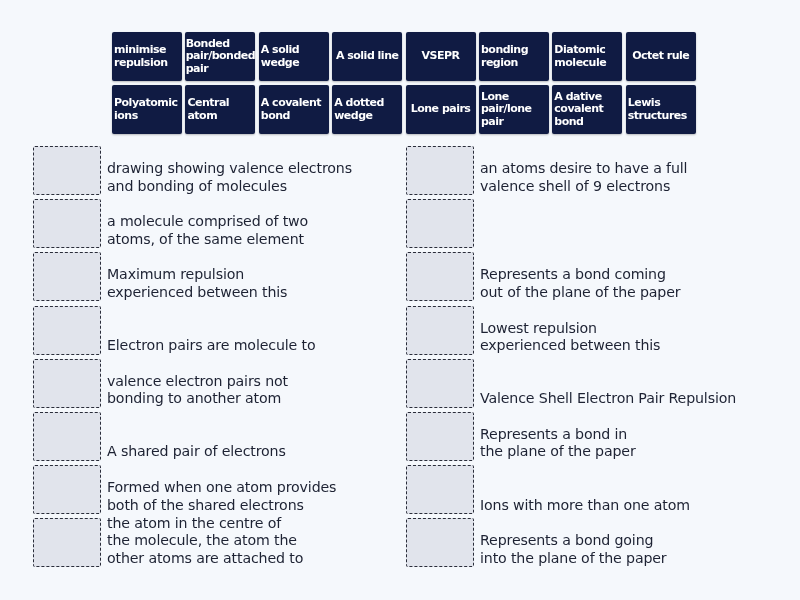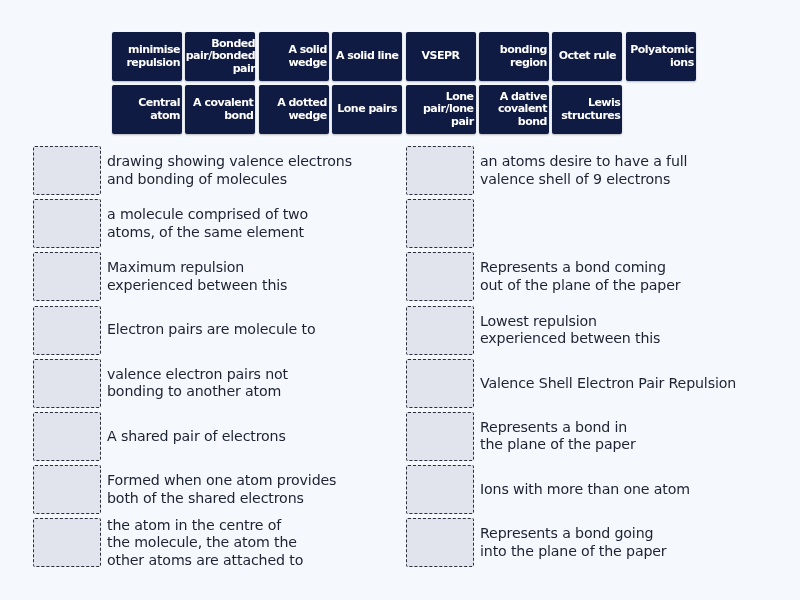--- a/index.html
+++ b/index.html
@@ -18,42 +18,42 @@
     grid-template-columns: repeat(8, 70px);
     grid-auto-rows: 49px;
     column-gap: 3.4px;
     row-gap: 4px;
   }
   .tile {
     background: #101b43;
     color: #ffffff;
     border-radius: 2px;
     display: flex; align-items: center; justify-content: center;
-    text-align: right;
+    text-align: left;
     font-family: "DejaVu Sans", sans-serif;
     font-size: 11px;
     font-weight: bold;
     line-height: 12.5px;
     padding: 0 2px;
     box-sizing: border-box;
     letter-spacing: -0.5px;
     cursor: grab;
     box-shadow: 0 1px 2px rgba(0,0,0,0.25);
   }
 
   .col {
     position: absolute;
     top: 146px;
     display: flex; flex-direction: column;
   }
   .col-left { left: 33px; width: 360px; }
   .col-right { left: 406px; width: 380px; }
 
   .row {
-    display: flex; align-items: center;
+    display: flex; align-items: flex-end;
     height: 49px;
     margin-bottom: 4.2px;
   }
   .drop-slot {
     width: 66px; height: 47px;
     background: #e1e4ec;
     border: 1px dashed #2a2d3a;
     border-radius: 2px;
     flex: 0 0 auto;
   }
@@ -70,20 +70,21 @@
 </head>
 <body>
 
 <div class="tile-bank">
   <div class="tile">minimise repulsion</div>
   <div class="tile">Bonded pair/bonded pair</div>
   <div class="tile">A solid wedge</div>
   <div class="tile">A solid line</div>
   <div class="tile">VSEPR</div>
   <div class="tile">bonding region</div>
+  <div class="tile">Diatomic molecule</div>
   <div class="tile">Octet rule</div>
   <div class="tile">Polyatomic ions</div>
   <div class="tile">Central atom</div>
   <div class="tile">A covalent bond</div>
   <div class="tile">A dotted wedge</div>
   <div class="tile">Lone pairs</div>
   <div class="tile">Lone pair/lone pair</div>
   <div class="tile">A dative covalent bond</div>
   <div class="tile">Lewis structures</div>
 </div>

